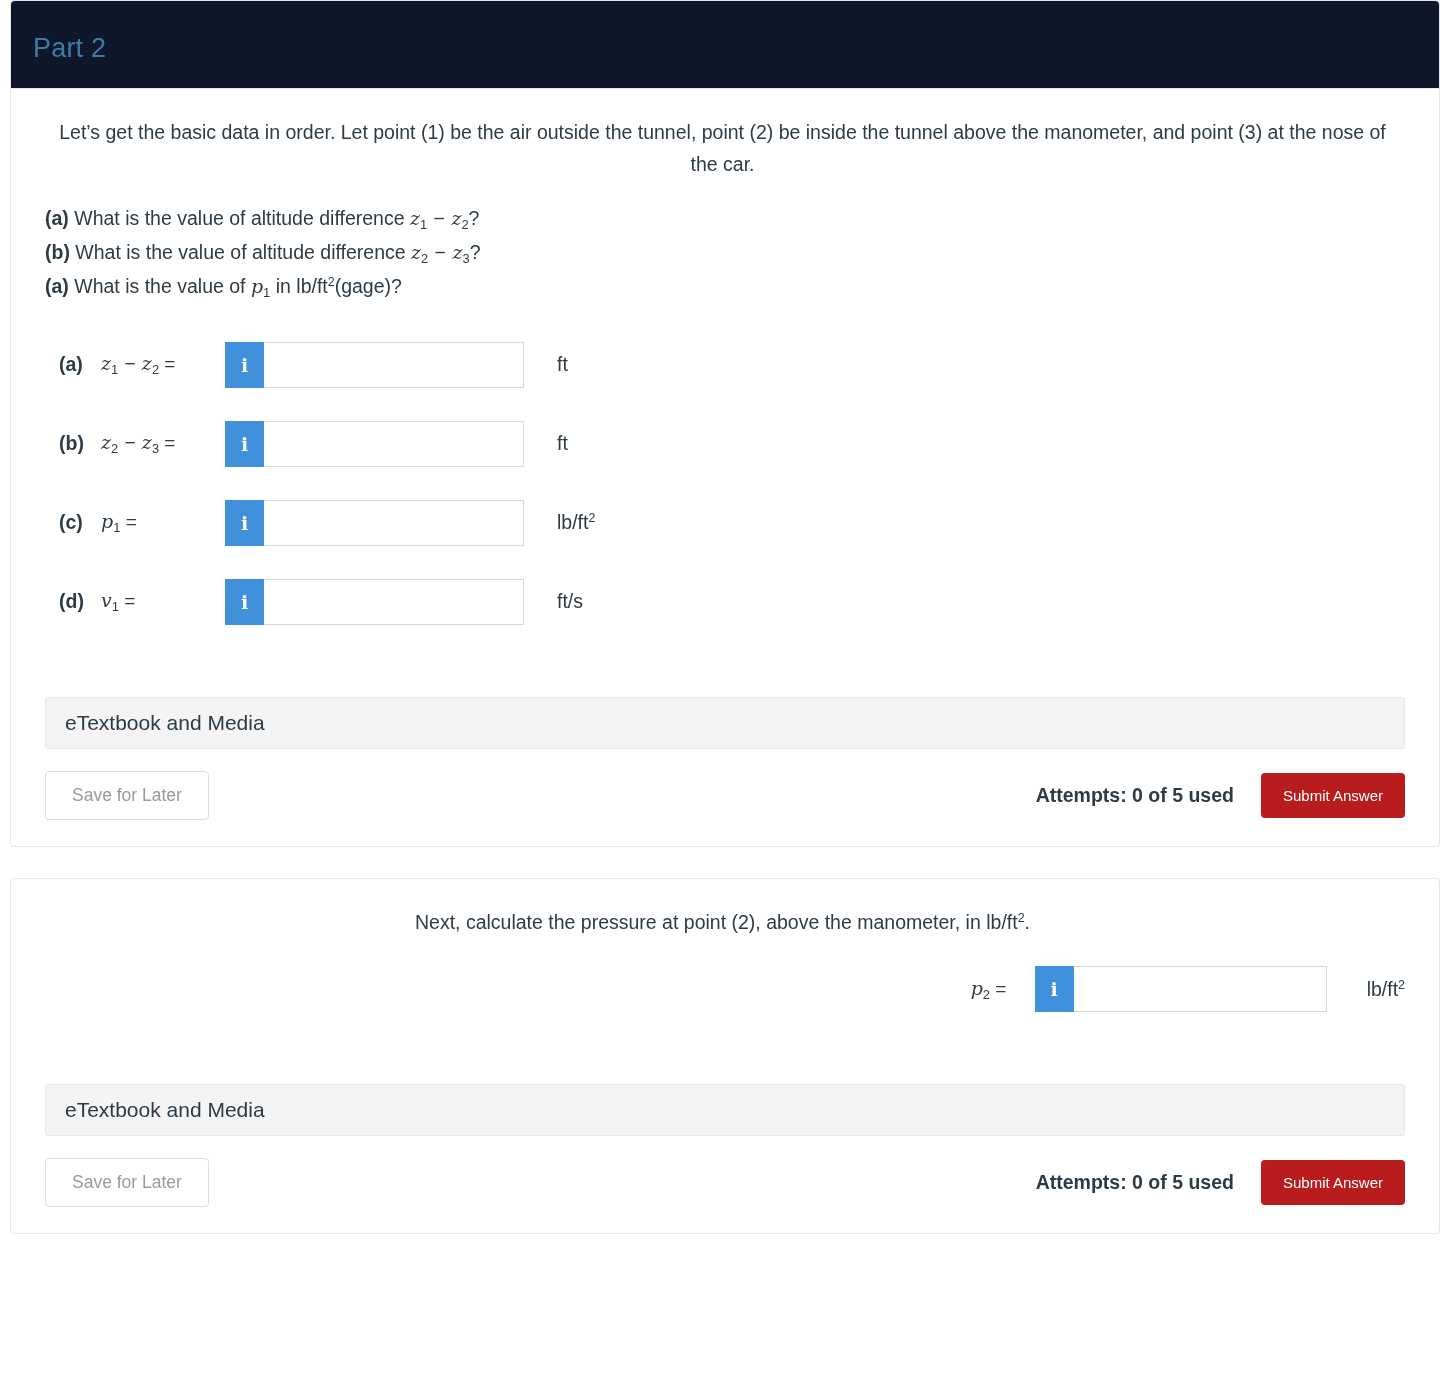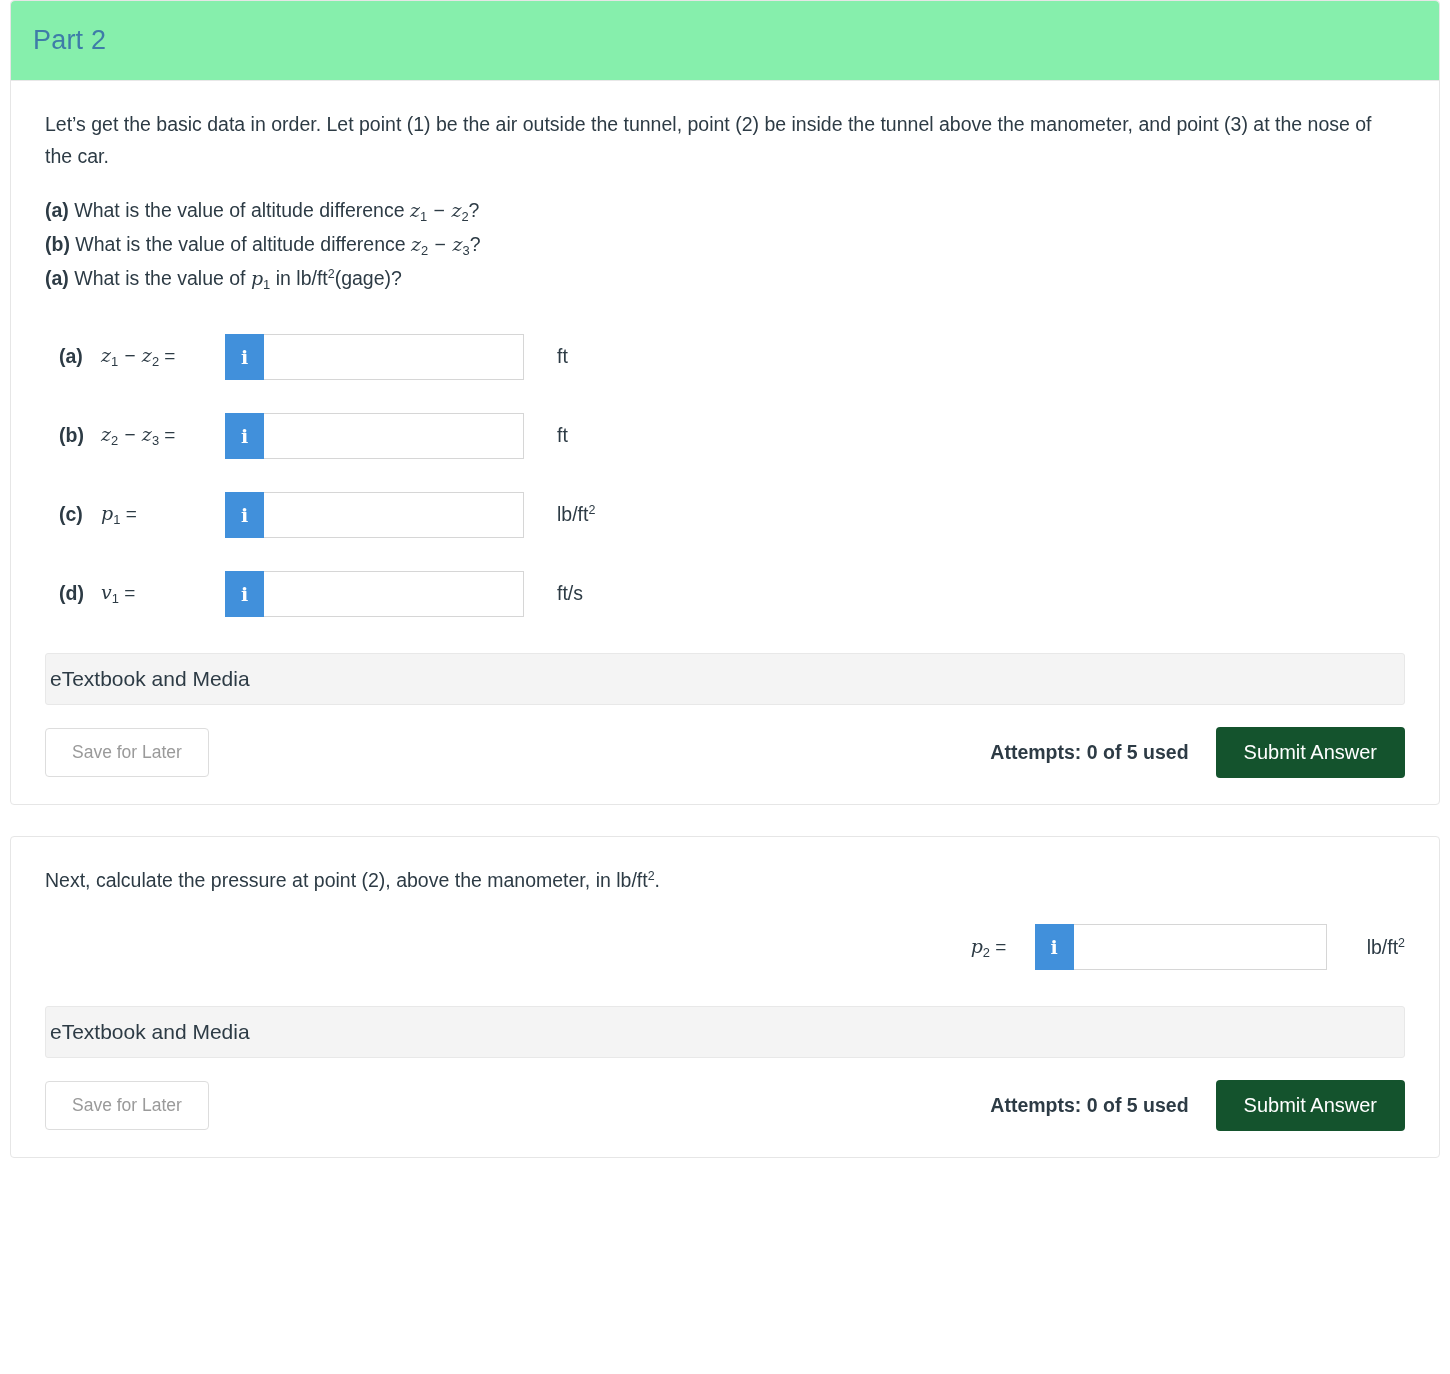--- a/index.html
+++ b/index.html
@@ -15,41 +15,41 @@
   
   .card {
     background: #ffffff;
     border: 1px solid #e6e6e6;
     border-radius: 4px;
     margin: 0 10px 0 10px;
     width: 1430px;
   }
   .card.part3 { margin-top: 31px; }
   .card-header {
-    background: #86efac;
+    background: #0f172a;
     border-bottom: 1px solid #e8e8e8;
-    padding: 24px 0 24px 22px;
+    padding: 32px 0 24px 22px;
     border-radius: 4px 4px 0 0;
   }
   .part-title {
     color: #3e7ca8;
     font-size: 27px;
     font-weight: 400;
     letter-spacing: .2px;
   }
   .card-body { padding: 28px 34px 26px 34px; }
 
   
   .prose {
     font-size: 19.5px;
     line-height: 1.62;
     color: #2d3b45;
     max-width: 1355px;
   }
-  .prose p { margin: 0; }
+  .prose p { margin: 0; text-align: center; }
   .qlist { margin-top: 22px; font-size: 19.5px; line-height: 1.72; }
   .qlist .ql { display: block; }
   .qlist b { font-weight: 700; }
   var, .mvar {
     font-family: "DejaVu Serif", serif;
     font-style: italic;
     font-size: 19px;
   }
   sub { font-size: .68em; vertical-align: -0.28em; font-style: normal;
         font-family: "Liberation Sans", sans-serif; }
@@ -118,28 +118,28 @@
   }
 
   
   .arow-p3 { margin-top: 28px; height: 46px; justify-content: flex-end; }
   .arow-p3 .a-expr { width: 78px; padding-left: 14px; }
   .arow-p3 .input-group { width: 292px; }
   .arow-p3 .a-unit { margin-left: 40px; }
 
   
   .etext-bar {
-    margin-top: 36px;
+    margin-top: 72px;
     background: #f4f4f4;
     border: 1px solid #e8e8e8;
     border-radius: 3px;
     height: 52px;
     display: flex;
     align-items: center;
-    padding-left: 4px;
+    padding-left: 19px;
     font-size: 21px;
     color: #2d3b45;
     cursor: pointer;
   }
 
   
   .footer {
     margin-top: 22px;
     display: flex;
     align-items: center;
@@ -156,26 +156,26 @@
     font-family: "Liberation Sans", sans-serif;
   }
   .footer-right { display: flex; align-items: center; }
   .attempts {
     font-size: 19.5px;
     font-weight: 700;
     color: #2d3b45;
     margin-right: 27px;
   }
   .btn-submit {
-    background: #14532d;
+    background: #b91c1c;
     border: none;
     border-radius: 4px;
     color: #ffffff;
-    font-size: 20px;
-    padding: 14px 28px;
+    font-size: 15px;
+    padding: 14px 22px;
     cursor: pointer;
     font-family: "Liberation Sans", sans-serif;
   }
 </style>
 </head>
 <body>
 
 <div class="page">
 
   <section class="card">

